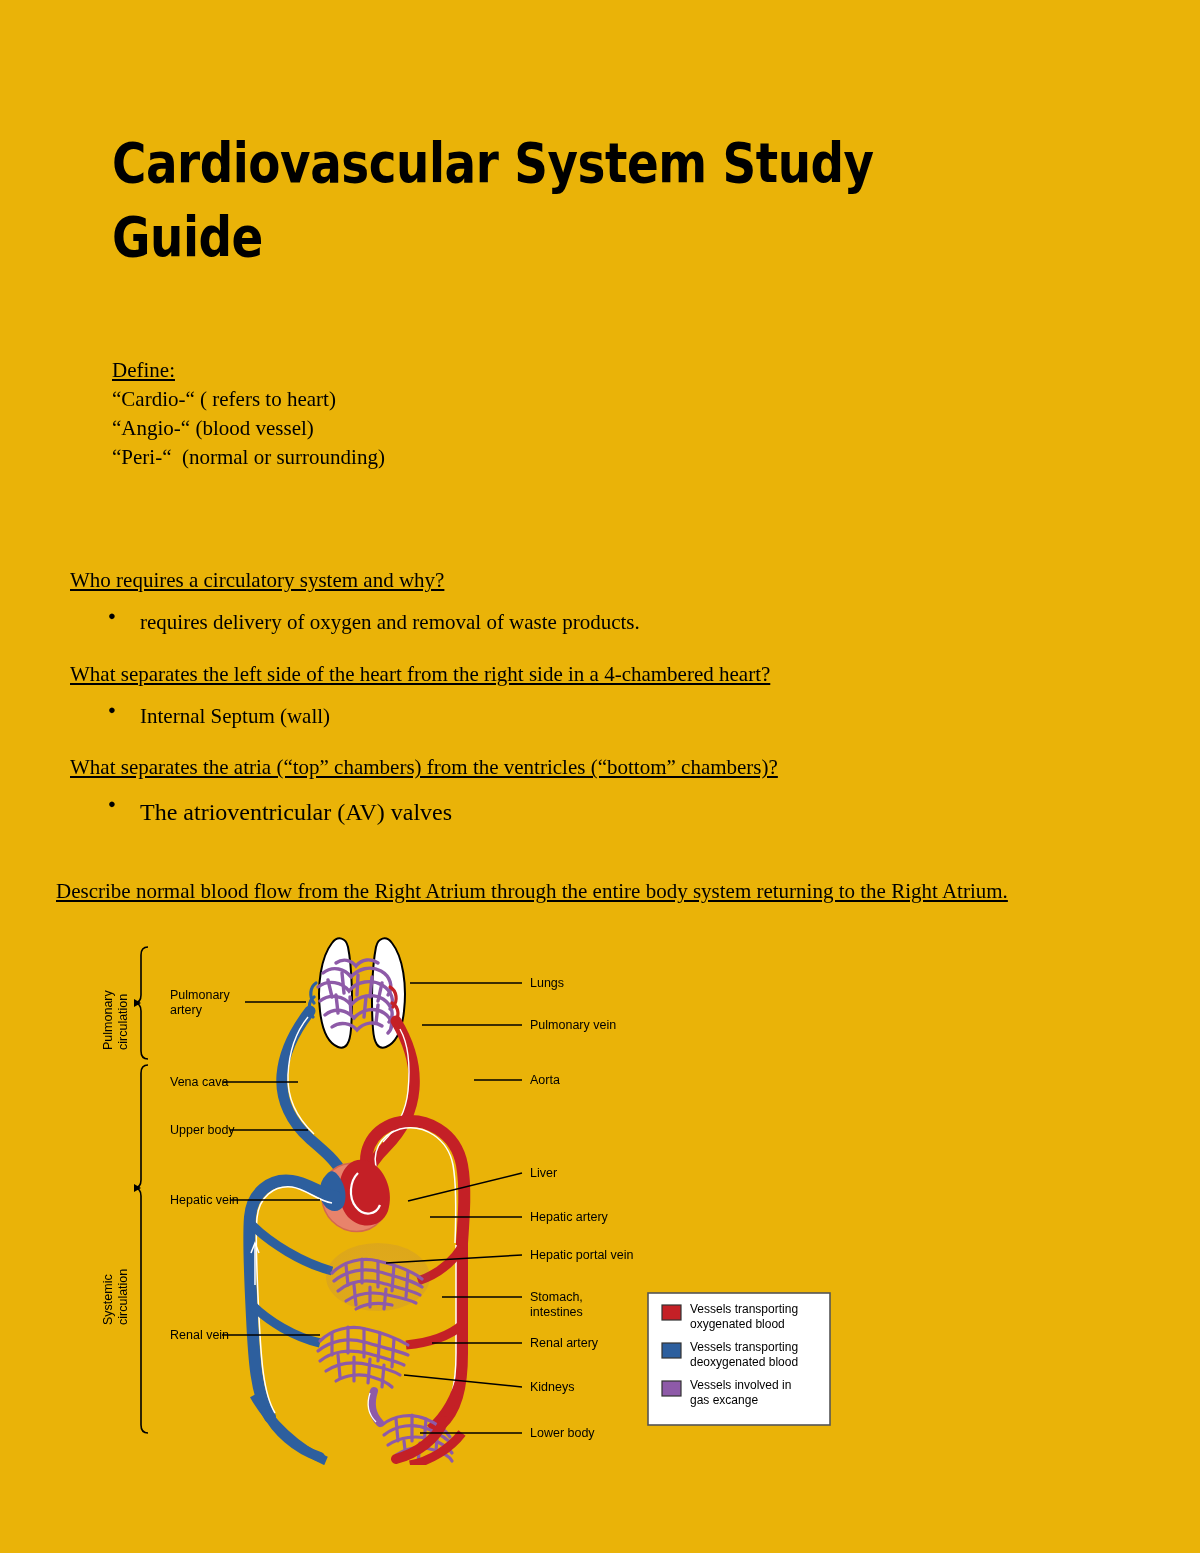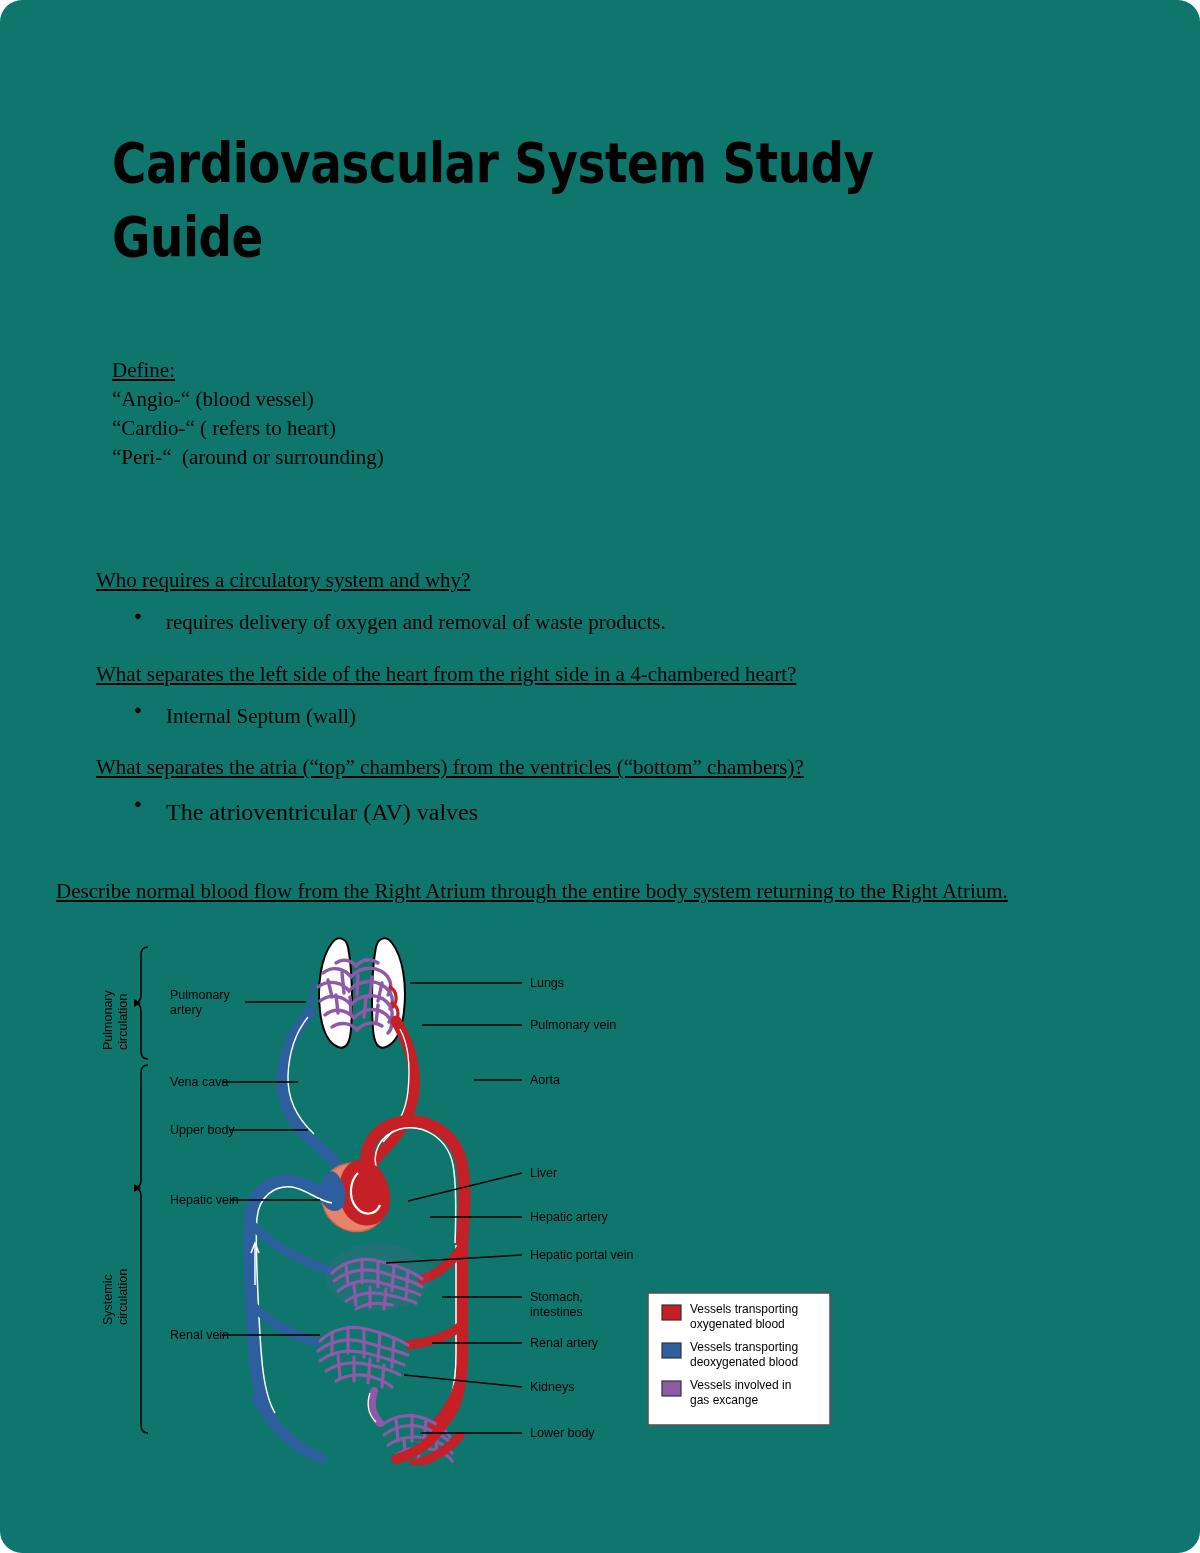--- a/index.html
+++ b/index.html
@@ -12,22 +12,21 @@
     height: 1553px;
     position: relative;
     font-family: "Liberation Serif", serif;
     color: #000000;
     overflow: hidden;
   }
 
   .page {
     position: absolute;
     inset: 0;
-    background: #0f766e;
-    border-radius: 22px;
+    background: #eab308;
   }
 
   
   .doc-title {
     position: absolute;
     left: 112px;
     top: 126px;
     width: 950px;
     font-family: "DejaVu Sans Condensed", "Liberation Sans Narrow", "Liberation Sans", sans-serif;
     font-weight: bold;
@@ -61,21 +60,20 @@
   }
   .def-line { white-space: pre-wrap; }
 
   
   .qa {
     position: absolute;
     left: 70px;
     top: 566px;
     width: 1060px;
     font-size: 21px;
-    margin-left: 26px;
   }
   .q {
     text-decoration: underline;
     margin: 0 0 6px 0;
     line-height: 1.35;
   }
   .bullets {
     margin: 0 0 16px 0;
     padding: 0;
     list-style: none;
@@ -122,23 +120,23 @@
 <div class="page">
 
   <div class="doc-title">Cardiovascular System Study Guide</div>
 
   <div class="defs">
     <div class="defs-cols">
       <div class="defs-col-left">
         <div>
           <span class="defs-heading">Define:</span>
         </div>
+        <div class="def-line">“Cardio-“ ( refers to heart)</div>
         <div class="def-line">“Angio-“ (blood vessel)</div>
-        <div class="def-line">“Cardio-“ ( refers to heart)</div>
-        <div class="def-line">“Peri-“  (around or surrounding)</div>
+        <div class="def-line">“Peri-“  (normal or surrounding)</div>
       </div>
     </div>
   </div>
 
   <div class="qa">
     <div class="q">Who requires a circulatory system and why?</div>
     <ul class="bullets">
       <li class="bullet">requires delivery of oxygen and removal of waste products.</li>
     </ul>
 

